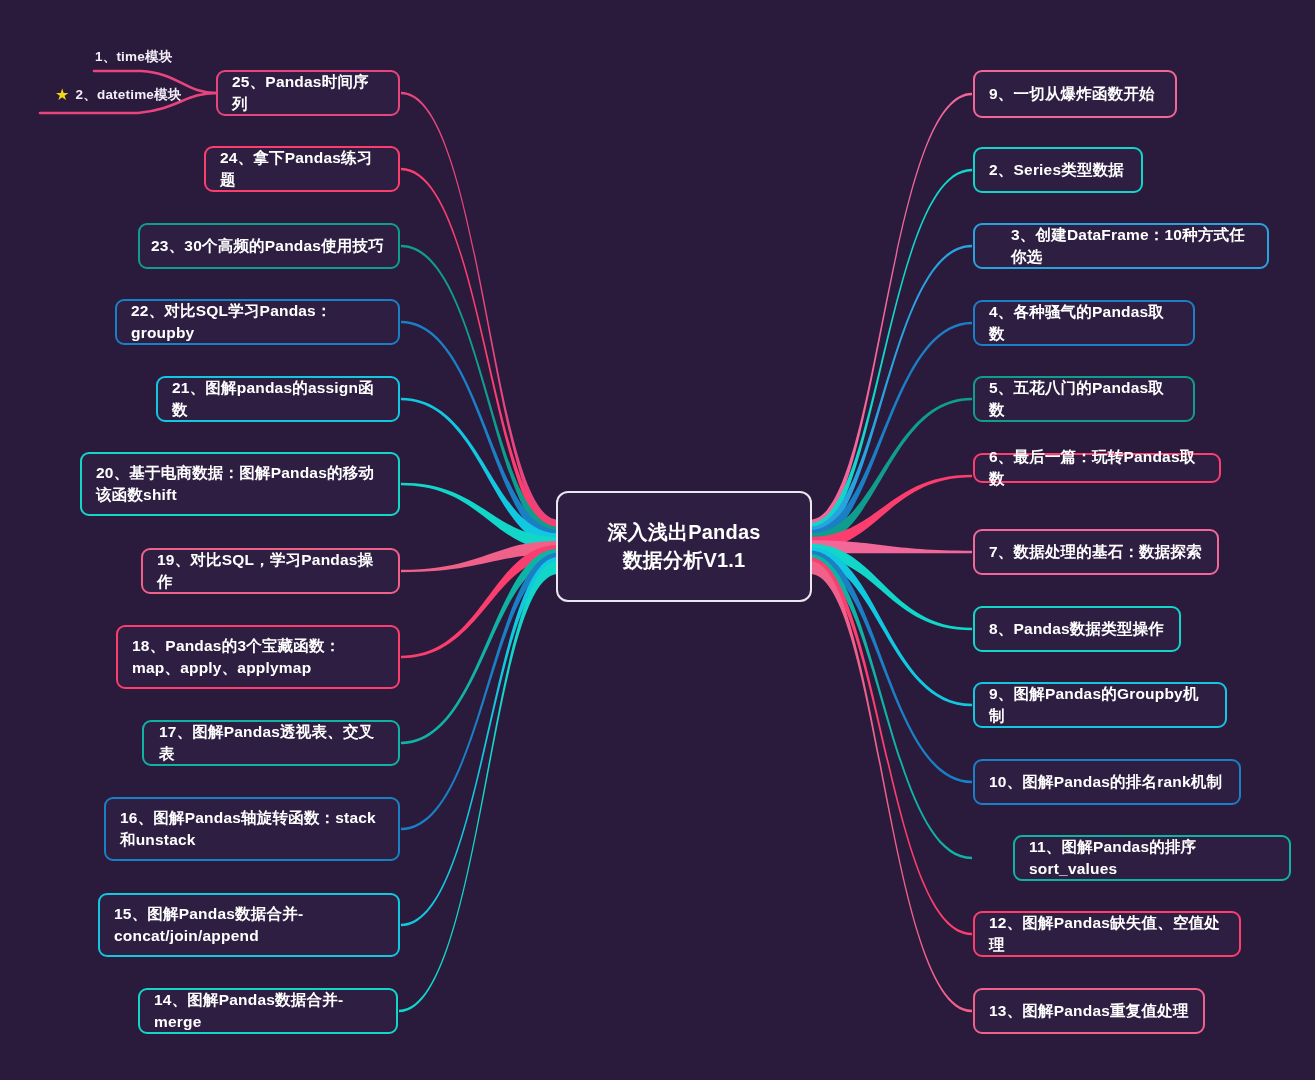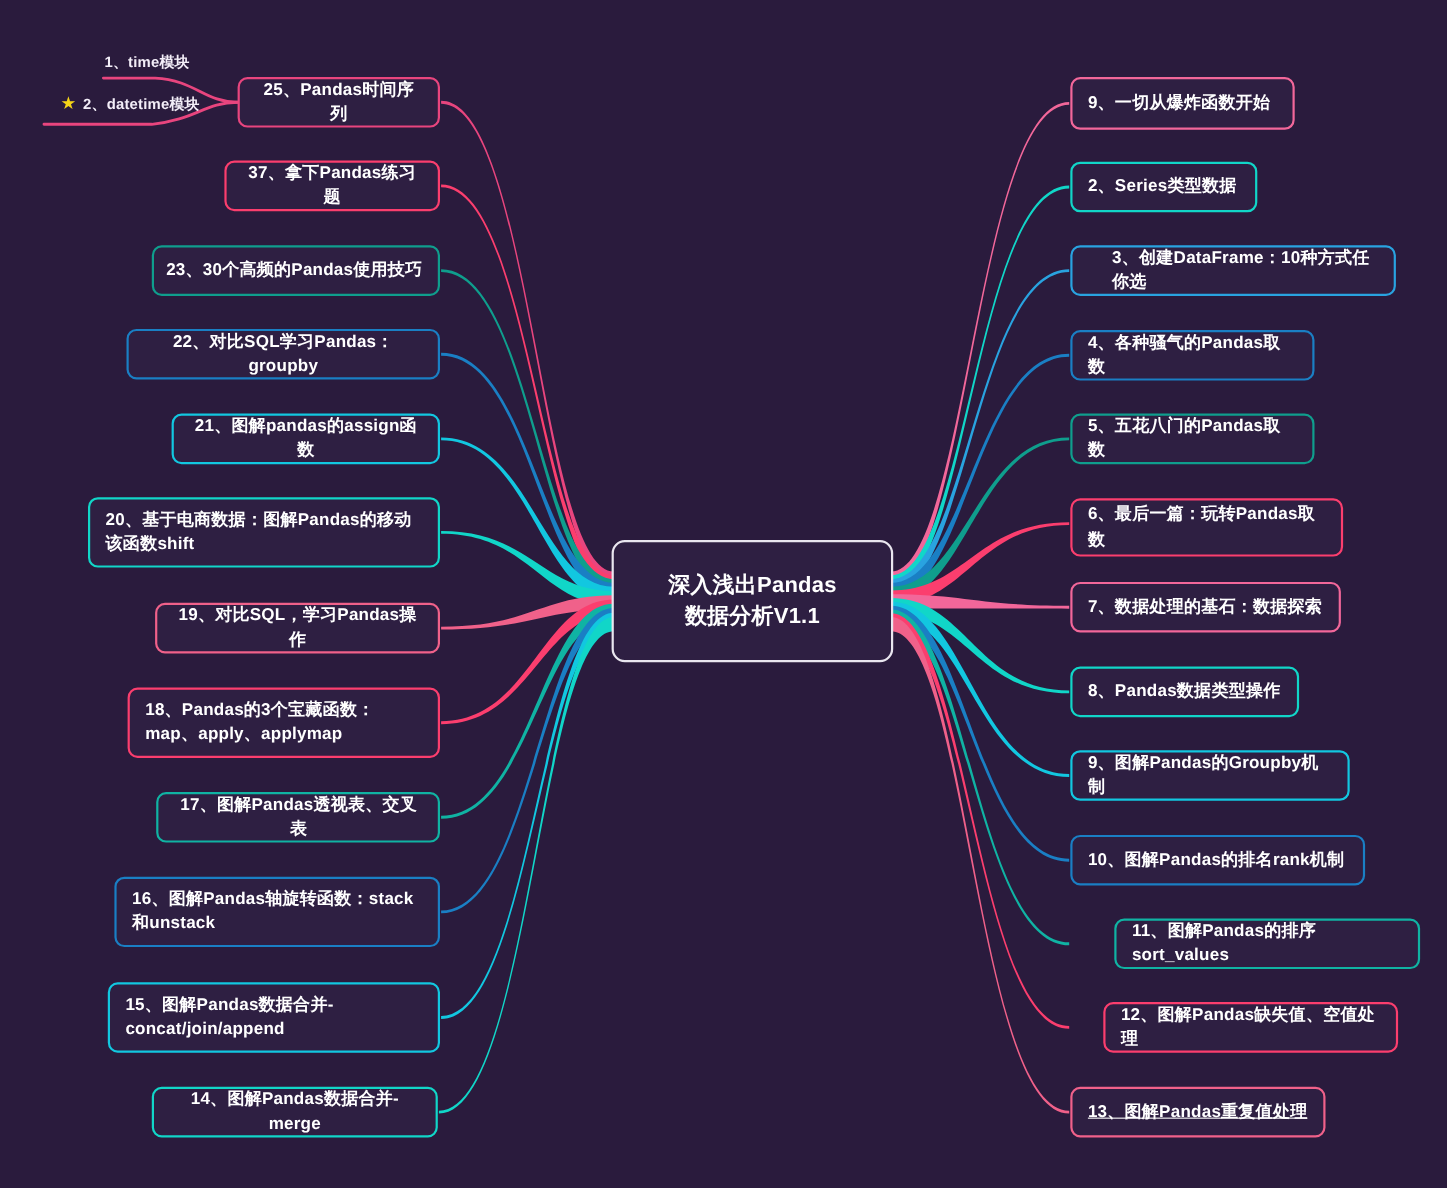--- a/index.html
+++ b/index.html
@@ -31,21 +31,21 @@
     border:2.5px solid #e9e6ef;
     border-radius:12px;
     background:#2e1f42;
     font-size:20px;
     font-weight:bold;
     line-height:1.38;
     justify-content:center;
     text-align:center;
     padding:10px 16px;
   }
-  .node.ctr{justify-content:center;text-align:center;}
+  .node.ctr{justify-content:center;}
   .node.lft{justify-content:flex-start;text-align:left;}
 
   .subleaf{
     position:absolute;
     color:#f3eef8;
     font-size:13.5px;
     font-weight:bold;
     letter-spacing:.2px;
     white-space:nowrap;
     display:flex;
@@ -95,49 +95,49 @@
     </div>
     <div class="node lft" style="left: 973px; top: 223px; width: 296px; height: 46px; border-color: rgb(41, 163, 224); padding-left: 36px;">
       <span>3、创建DataFrame：10种方式任你选</span>
     </div>
     <div class="node lft" style="left: 973px; top: 300px; width: 222px; height: 46px; border-color: rgb(26, 127, 196);">
       <span>4、各种骚气的Pandas取数</span>
     </div>
     <div class="node lft" style="left: 973px; top: 376px; width: 222px; height: 46px; border-color: rgb(15, 158, 141);">
       <span>5、五花八门的Pandas取数</span>
     </div>
-    <div class="node lft" style="left: 973px; top: 453px; width: 248px; height: 53px; border-color: rgb(251, 62, 110);">
+    <div class="node lft" style="left: 973px; top: 453px; width: 248px; height: 30px; border-color: rgb(251, 62, 110);">
       <span>6、最后一篇：玩转Pandas取数</span>
     </div>
     <div class="node lft" style="left: 973px; top: 529px; width: 246px; height: 46px; border-color: rgb(242, 103, 154);">
       <span>7、数据处理的基石：数据探索</span>
     </div>
     <div class="node lft" style="left: 973px; top: 606px; width: 208px; height: 46px; border-color: rgb(17, 214, 200);">
       <span>8、Pandas数据类型操作</span>
     </div>
     <div class="node lft" style="left: 973px; top: 682px; width: 254px; height: 46px; border-color: rgb(18, 199, 224);">
       <span>9、图解Pandas的Groupby机制</span>
     </div>
     <div class="node lft" style="left: 973px; top: 759px; width: 268px; height: 46px; border-color: rgb(26, 127, 196);">
       <span>10、图解Pandas的排名rank机制</span>
     </div>
     <div class="node lft" style="left: 973px; top: 835px; width: 278px; height: 46px; border-color: rgb(16, 179, 163); margin-left: 40px;">
       <span>11、图解Pandas的排序sort_values</span>
     </div>
-    <div class="node lft" style="left: 973px; top: 911px; width: 268px; height: 46px; border-color: rgb(251, 62, 110); margin-left: 30px;">
+    <div class="node lft" style="left: 973px; top: 911px; width: 268px; height: 46px; border-color: rgb(251, 62, 110);">
       <span>12、图解Pandas缺失值、空值处理</span>
     </div>
-    <div class="node lft" style="left: 973px; top: 988px; width: 232px; height: 46px; border-color: rgb(240, 97, 138); text-decoration: underline;">
+    <div class="node lft" style="left: 973px; top: 988px; width: 232px; height: 46px; border-color: rgb(240, 97, 138);">
       <span>13、图解Pandas重复值处理</span>
     </div>
     <div class="node ctr" style="left: 216px; top: 70px; width: 184px; height: 46px; border-color: rgb(232, 69, 126);">
       <span>25、Pandas时间序列</span>
     </div>
     <div class="node ctr" style="left: 204px; top: 146px; width: 196px; height: 46px; border-color: rgb(251, 62, 110);">
-      <span>37、拿下Pandas练习题</span>
+      <span>24、拿下Pandas练习题</span>
     </div>
     <div class="node ctr" style="left: 138px; top: 223px; width: 262px; height: 46px; border-color: rgb(15, 158, 141); padding-left: 11px;">
       <span>23、30个高频的Pandas使用技巧</span>
     </div>
     <div class="node ctr" style="left: 115px; top: 299px; width: 285px; height: 46px; border-color: rgb(26, 127, 196);">
       <span>22、对比SQL学习Pandas：groupby</span>
     </div>
     <div class="node ctr" style="left: 156px; top: 376px; width: 244px; height: 46px; border-color: rgb(18, 199, 224);">
       <span>21、图解pandas的assign函数</span>
     </div>

